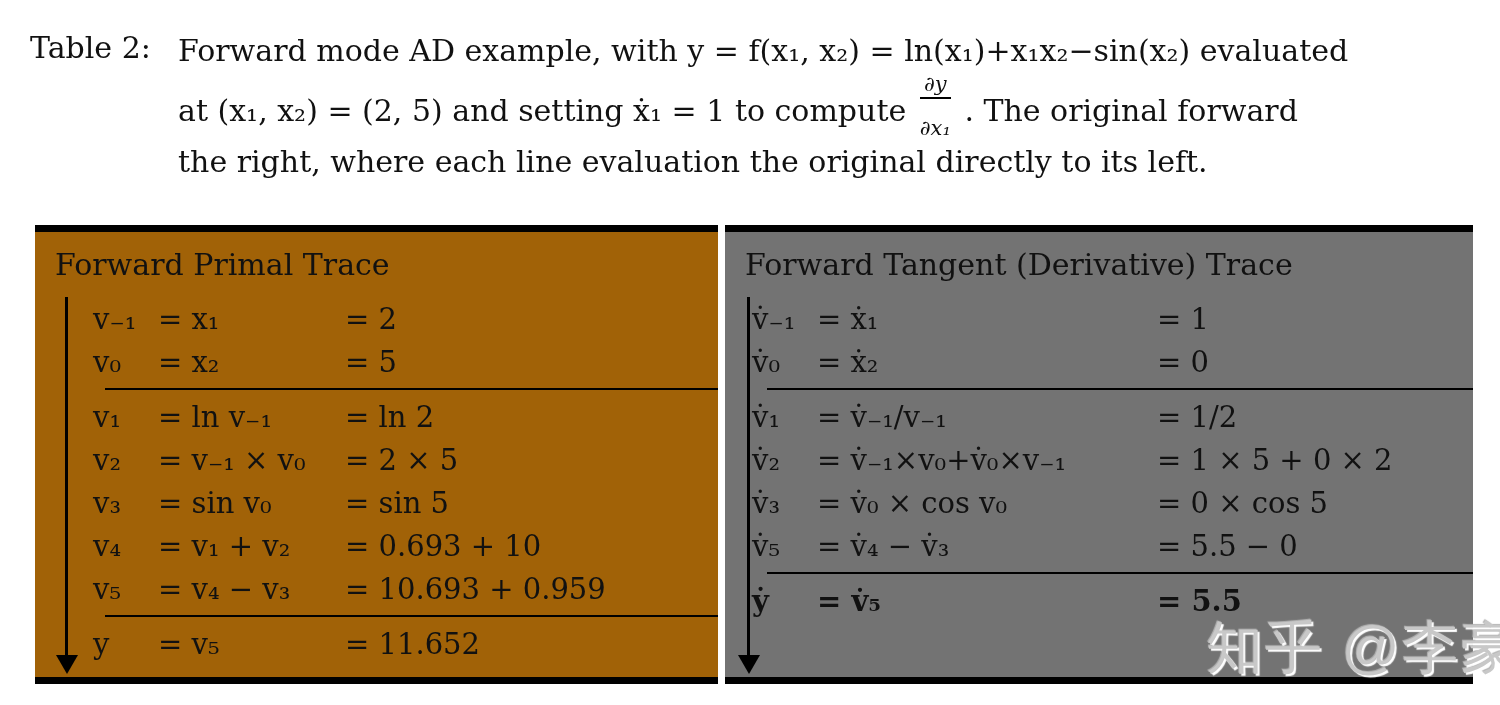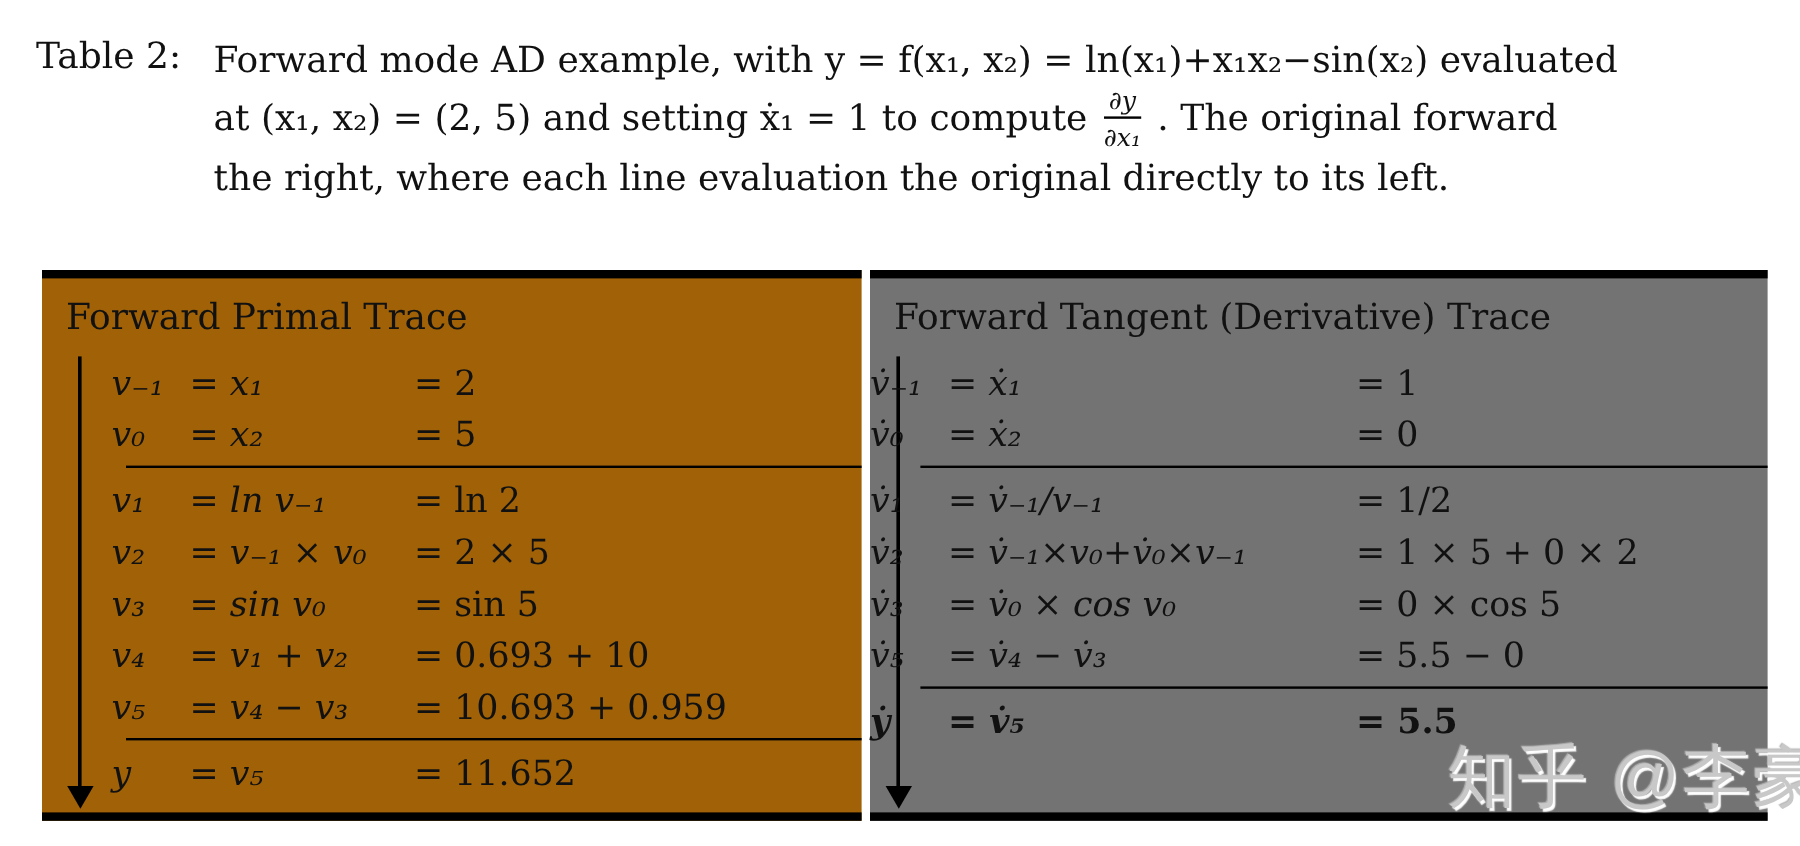--- a/index.html
+++ b/index.html
@@ -8,43 +8,43 @@
     font-family:"DejaVu Serif","Liberation Serif",serif;color:#111;
     overflow:hidden;
   }
   
   .caption{position:absolute;left:30px;top:12px;width:1448px;font-size:30px;line-height:46px;}
   .cap-label{position:absolute;left:0;top:0;margin-top:13px;}
   .cap-body{position:absolute;left:148px;top:16px;width:1300px;}
   .cap-line{white-space:nowrap;}
   .frac{display:inline-block;text-align:center;vertical-align:-14px;line-height:1;font-size:21px;font-style:italic;margin:0 4px;}
   .frac .num{display:block;border-bottom:2px solid #000;padding:0 3px 2px;}
-  .frac .den{display:block;padding-top:6px;}
+  .frac .den{display:block;padding-top:19px;}
   
   .panel{position:absolute;top:225px;height:459px;box-sizing:border-box;}
   .panel-left{left:35px;width:683px;background:#a16207;}
   .panel-right{left:725px;width:748px;background:#737373;}
   .rule-thick{position:absolute;left:0;right:0;height:7px;background:#000;}
   .rule-thick.top{top:0;}
   .rule-thick.bottom{bottom:0;}
   .panel-title{position:absolute;top:22px;left:20px;font-size:30px;white-space:nowrap;}
   
   .arrow-shaft{position:absolute;top:72px;bottom:24px;width:3px;background:#000;}
   .panel-left .arrow-shaft{left:30px;}
   .panel-right .arrow-shaft{left:22px;}
   .arrow-head{position:absolute;bottom:10px;width:0;height:0;
     border-left:11px solid transparent;border-right:11px solid transparent;border-top:19px solid #000;}
   .panel-left .arrow-head{left:21px;}
   .panel-right .arrow-head{left:13px;}
   
   .rows{position:absolute;top:72px;left:0;right:0;}
   .trow{display:grid;height:43px;align-items:center;font-size:29px;white-space:nowrap;}
   .panel-left  .trow{padding-left:58px;grid-template-columns:65px 187px 1fr;}
-  .panel-right .trow{grid-template-columns:65px 340px 1fr;}
-  .tvar,.texpr{font-style:italic;}
+  .panel-right .trow{grid-template-columns:65px 340px 1fr;margin-left:27px;}
+  .tvar,.texpr{}
   .tval{font-style:normal;}
   .rule-thin{height:2px;background:#000;margin:5px 0;}
   .panel-left  .rule-thin{margin-left:70px;}
   .panel-right .rule-thin{margin-left:42px;}
   .trow.result .tvar,.trow.result .texpr,.trow.result .tval{font-weight:bold;}
   
   .watermark{position:absolute;left:1206px;top:610px;font-size:57px;letter-spacing:2px;
     font-family:sans-serif;color:#c8c8c8;white-space:nowrap;
     text-shadow:2px 2px 1px #ffffff,-1px -1px 1px #b5b5b5;}
 </style>

